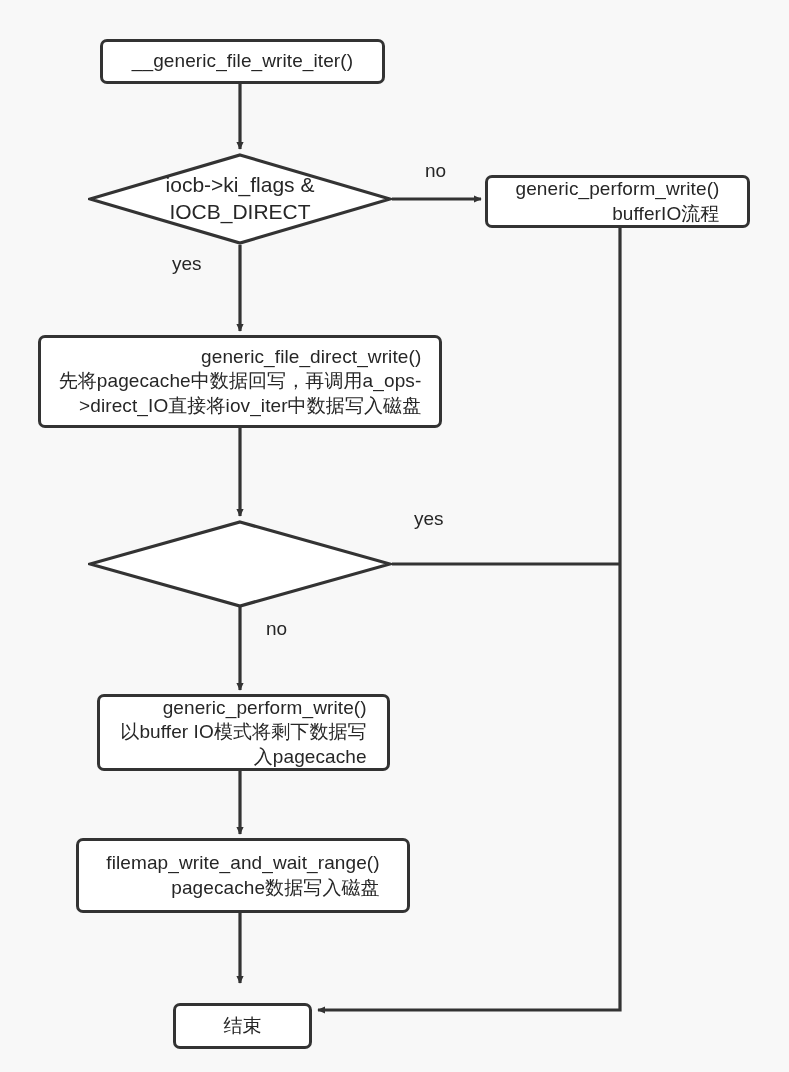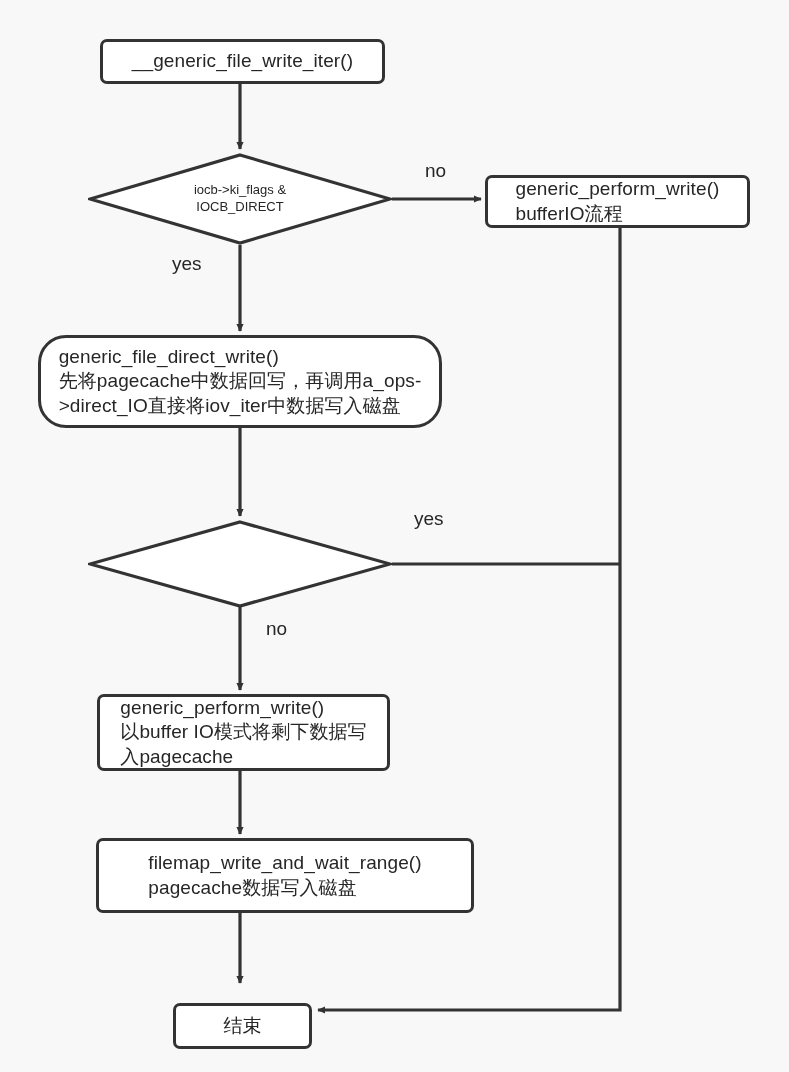--- a/index.html
+++ b/index.html
@@ -25,21 +25,21 @@
     width: 789px;
     height: 1072px;
     pointer-events: none;
   }
   .node {
     position: absolute;
     box-sizing: border-box;
     display: flex;
     align-items: center;
     justify-content: center;
-    text-align: left;
+    text-align: right;
     color: #262626;
     background: #ffffff;
     border: 3px solid #333333;
     border-radius: 7px;
     line-height: 1.28;
     white-space: pre-line;
     font-size: 19px;
     letter-spacing: 0.1px;
     padding: 2px 6px;
   }
@@ -49,21 +49,21 @@
   }
   .diamond {
     position: absolute;
     box-sizing: border-box;
     display: flex;
     align-items: center;
     justify-content: center;
     text-align: center;
     color: #262626;
     line-height: 1.28;
-    font-size: 13px;
+    font-size: 21px;
     white-space: pre-line;
   }
   .diamond .dtext {
     position: relative;
     z-index: 2;
     display: block;
     white-space: pre-line;
   }
   .diamond svg {
     position: absolute;
@@ -128,21 +128,21 @@
 
   <div class="edge-label" style="left:172px; top:253px;">
     <span>yes</span>
   </div>
 
   <div class="node" style="left:485px; top:175px; width:265px; height:53px;">
     <span class="node-text">generic_perform_write()
 bufferIO流程</span>
   </div>
 
-  <div class="node" style="left:38px; top:335px; width:404px; height:93px;border-radius:28px;">
+  <div class="node" style="left:38px; top:335px; width:404px; height:93px;">
     <span class="node-text">generic_file_direct_write()
 先将pagecache中数据回写，再调用a_ops-
 &gt;direct_IO直接将iov_iter中数据写入磁盘</span>
   </div>
 
   <div class="diamond" style="left:88px; top:520px; width:304px; height:88px;">
     <svg width="304" height="88" viewBox="0 0 304 88" xmlns="http://www.w3.org/2000/svg">
       <polygon points="152,2 302,44 152,86 2,44" fill="#ffffff" stroke="#333333" stroke-width="3.2" stroke-linejoin="miter"></polygon>
     </svg>
   </div>
@@ -154,21 +154,21 @@
   <div class="edge-label" style="left:266px; top:618px;">
     <span>no</span>
   </div>
 
   <div class="node" style="left:97px; top:694px; width:293px; height:77px;">
     <span class="node-text">generic_perform_write()
 以buffer IO模式将剩下数据写
 入pagecache</span>
   </div>
 
-  <div class="node" style="left:76px; top:838px; width:378px; height:75px;margin-left:20px;">
+  <div class="node" style="left:76px; top:838px; width:334px; height:75px;">
     <span class="node-text">filemap_write_and_wait_range()
 pagecache数据写入磁盘</span>
   </div>
 
   <div class="node" style="left:173px; top:987px; width:139px; height:46px;margin-top:16px;">
     <span class="node-text">结束</span>
   </div>
 
 </div>
 

